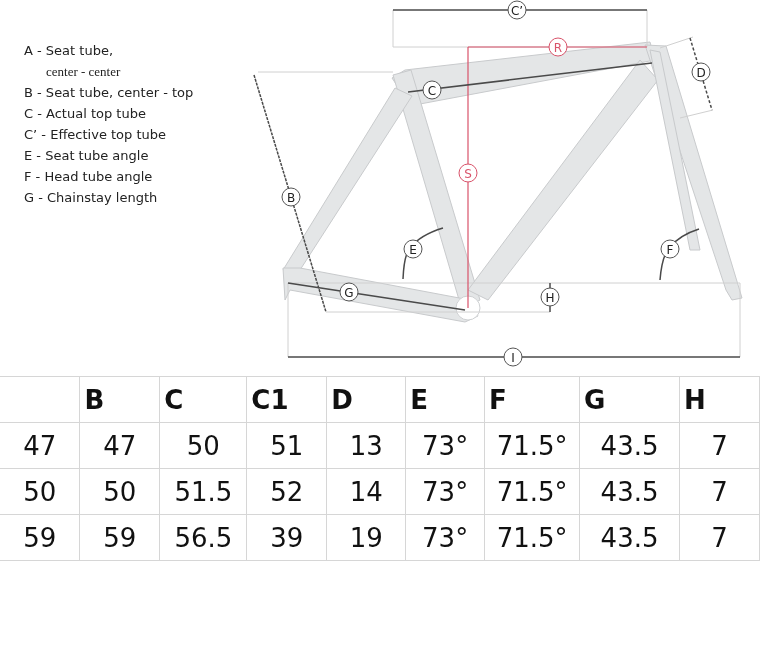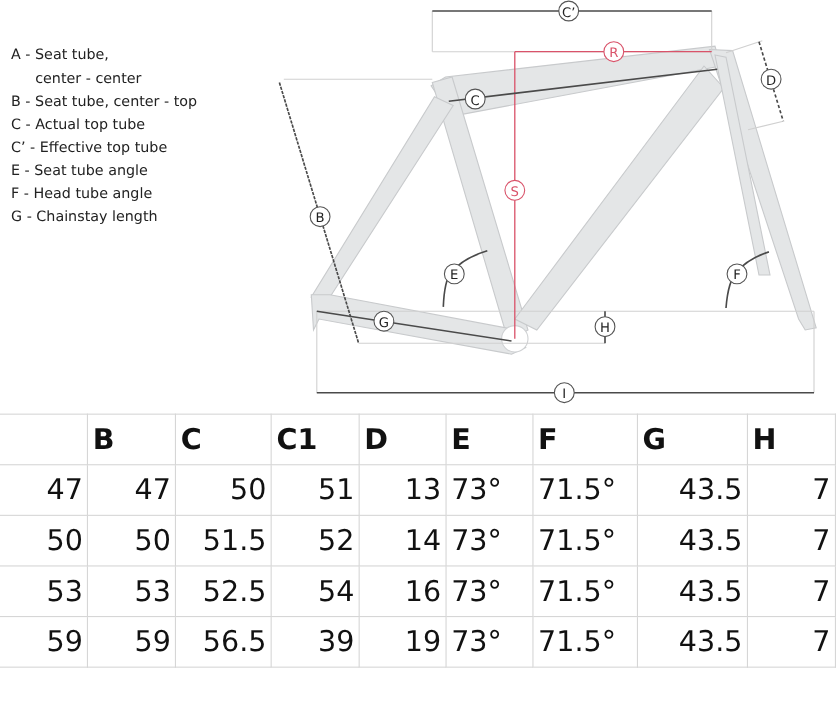--- a/index.html
+++ b/index.html
@@ -1,25 +1,25 @@
 <!DOCTYPE html>
 <html><head>
 <meta charset="utf-8">
 <style>
   html, body { margin: 0; padding: 0; background: #ffffff; }
   body { width: 760px; height: 660px; position: relative; overflow: hidden; font-family: "Liberation Sans", sans-serif; }
   .legend { position: absolute; left: 10px; top: 40px; font-family: "DejaVu Sans", sans-serif; font-size: 13px; color: #222; line-height: 21px; }
-  .legend .item { white-space: nowrap; }
-  .legend .indent { padding-left: 22px; }
+  .legend .item { white-space: nowrap; margin-left: 14px; }
+  .legend .indent { padding-left: 22px; font-family: Liberation Serif, serif; }
   .diagram { position: absolute; left: 0; top: 0; width: 760px; height: 372px; }
   table.geo { position: absolute; left: 0; top: 376px; border-collapse: collapse; font-family: "DejaVu Sans", sans-serif; color: #111; }
   table.geo td, table.geo th { border: 1px solid #d6d6d6; padding: 0 4px; height: 46px; box-sizing: border-box; font-size: 26px; }
   table.geo th { text-align: left; font-weight: bold; font-size: 26px; }
-  table.geo td { text-align: right; }
-  table.geo td.left { text-align: left; }
+  table.geo td { text-align: center; }
+  table.geo td.left { text-align: center; }
   table.geo tr:first-child th { border-top: 1px solid #d6d6d6; }
   table.geo tr td:first-child, table.geo tr th:first-child { border-left: none; }
 </style>
 </head>
 <body>
 
 <div class="legend">
   <div class="item">A - Seat tube,</div>
   <div class="item indent">center - center</div>
   <div class="item">B - Seat tube, center - top</div>
@@ -169,31 +169,20 @@
     <td>50</td>
     <td>51.5</td>
     <td>52</td>
     <td>14</td>
     <td class="left">73°</td>
     <td class="left">71.5°</td>
     <td>43.5</td>
     <td>7</td>
   </tr>
   <tr>
-    <td>53</td>
-    <td>53</td>
-    <td>52.5</td>
-    <td>54</td>
-    <td>16</td>
-    <td class="left">73°</td>
-    <td class="left">71.5°</td>
-    <td>43.5</td>
-    <td>7</td>
-  </tr>
-  <tr>
     <td>59</td>
     <td>59</td>
     <td>56.5</td>
     <td>39</td>
     <td>19</td>
     <td class="left">73°</td>
     <td class="left">71.5°</td>
     <td>43.5</td>
     <td>7</td>
   </tr>

